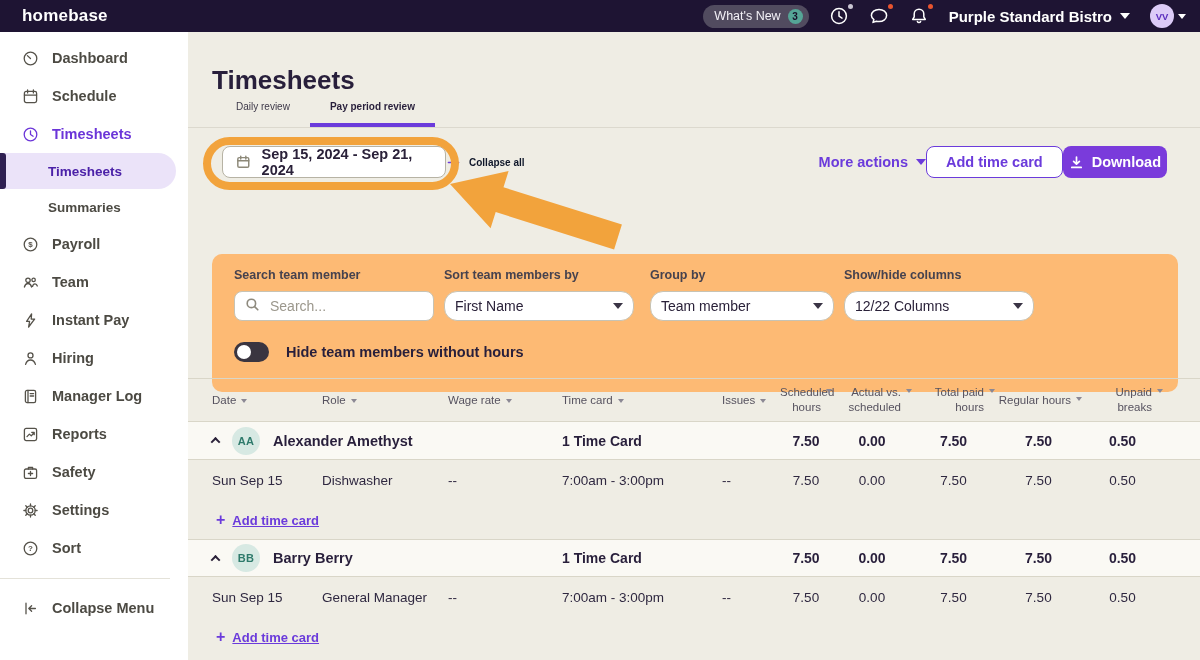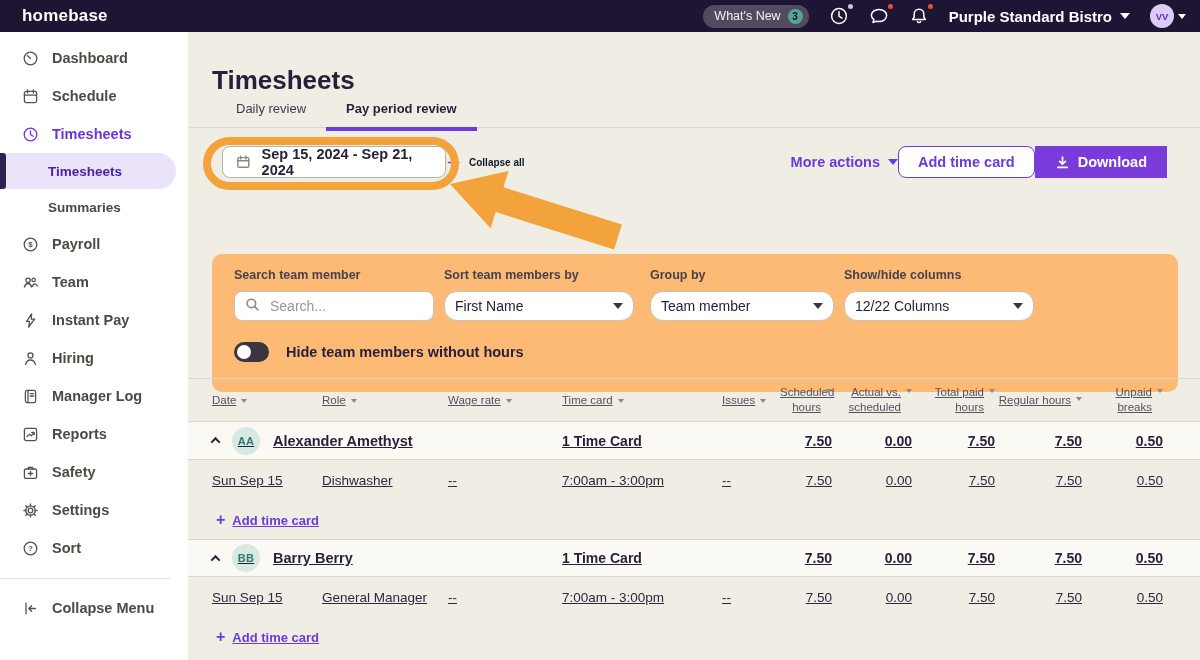--- a/index.html
+++ b/index.html
@@ -39,35 +39,35 @@
   .sub-item.active::before { content:""; position:absolute; left:0; top:0; bottom:0; width:6px;
     background:#2F2052; border-radius:0 3px 3px 0; }
   .side-divider { height:1px; background:#E4E2D9; margin:11px 18px 10px 0; }
 
   
   .main { position:absolute; left:188px; top:32px; right:0; bottom:0; background:#EFEDE4; overflow:hidden; }
   .page-title { position:absolute; left:24px; top:16px; font-size:26px; font-weight:800; color:#281F3B; }
 
   .tabs-line { position:absolute; left:0; right:0; top:95px; height:1px; background:#DCD9CE; }
   .tabs { position:absolute; left:28px; top:69px; display:flex; }
-  .tab { padding:0 20px 11px; font-size:13px; color:#3E3949; cursor:pointer;text-align:right; }
+  .tab { padding:0 20px 11px; font-size:10px; color:#3E3949; cursor:pointer;text-align:right; }
   .tab.active { font-weight:800; color:#281F3B; border-bottom:4px solid #6B3BDB; }
 
   .actions-row { position:absolute; left:0; right:0; top:113px; height:34px; display:flex;
     align-items:center; padding:0 33px 0 34px; }
   .date-btn { width:224px; height:32px; background:#fff; border:1px solid #B7B3A4; border-radius:8px;
     display:flex; align-items:center; gap:11px; padding:0 13px; font-size:14.5px; font-weight:700; color:#2A2139; cursor:pointer; }
   .date-btn svg { width:16px; height:16px; stroke:#8D8979; fill:none; stroke-width:1.6; stroke-linecap:round; }
   .collapse-all { display:flex; align-items:center; gap:8px; color:#0f172a; font-weight:700; font-size:10px; cursor:pointer; }
   .collapse-all svg { width:15px; height:15px; stroke:#6B3BDB; fill:none; stroke-width:1.5; stroke-linecap:round; stroke-linejoin:round; }
   .more-actions { margin-left:auto; display:flex; align-items:center; gap:8px; color:#6B3BDB; font-weight:700; font-size:14.5px; cursor:pointer; }
   .caret-purple { width:0; height:0; border-left:5px solid transparent; border-right:5px solid transparent; border-top:6px solid #6B3BDB; }
   .btn-outline { height:32px; padding:0 19px; background:#fff; border:1.5px solid #6B3BDB; border-radius:8px;
     color:#6B3BDB; font-weight:700; font-size:14.5px; display:flex; align-items:center; cursor:pointer; }
-  .btn-primary { height:32px; padding:0 20px; background:#7A3BDB; border:none; border-radius:0;
+  .btn-primary { height:32px; padding:0 6px; background:#7A3BDB; border:none; border-radius:8px;
     color:#fff; font-weight:700; font-size:14.5px; display:flex; align-items:center; gap:8px; cursor:pointer; }
   .btn-primary svg { width:15px; height:15px; stroke:#fff; fill:none; stroke-width:1.7; stroke-linecap:round; stroke-linejoin:round; }
 
   .manage-row { position:absolute; left:27px; top:196px; display:flex; align-items:center; gap:13px;
     font-size:14.5px; font-weight:800; color:#281F3B; cursor:pointer;margin-top:36px; }
   .chev-up { width:8px; height:8px; border-left:2px solid #2A2139; border-top:2px solid #2A2139;
     transform:rotate(45deg) translate(1px,1px); }
 
   .panel { position:absolute; left:24px; top:222px; width:966px; height:138px; background:#fdba74; border-radius:10px; }
   .fgroup { position:absolute; top:14px; }
@@ -80,34 +80,34 @@
   .caret-ink { width:0; height:0; border-left:5px solid transparent; border-right:5px solid transparent; border-top:6px solid #3A3445; }
   .search-icon svg { width:15px; height:15px; stroke:#8E8A7E; fill:none; stroke-width:1.6; stroke-linecap:round; margin-right:8px; }
   .toggle-row { position:absolute; left:22px; top:88px; display:flex; align-items:center; gap:17px; }
   .toggle { position:relative; width:35px; height:20px; border-radius:10px; background:#3A3540; cursor:pointer; }
   .toggle .knob { position:absolute; left:3px; top:3px; width:14px; height:14px; border-radius:50%; background:#fff; }
   .toggle-label { font-size:14.5px; font-weight:600; color:#281F3B; }
 
   
   .table { position:absolute; left:0; right:0; top:346px; }
   .trow { display:grid; grid-template-columns:110px 126px 114px 160px 58px 52px 80px 83px 87px 81px;
-    padding:0 36px 0 24px; align-items:center;text-decoration:underline; }
+    padding:0 36px 0 24px; align-items:center; }
   .thead { height:44px; border-top:1px solid #D9D6C8; border-bottom:1px solid #D9D6C8;
     color:#56525F; font-size:11.5px; }
   .th { display:flex; align-items:center; gap:5px; }
   .th .fcaret { width:0; height:0; border-left:3.5px solid transparent; border-right:3.5px solid transparent; border-top:4.5px solid #8B8894; margin-top:1px; }
   .th.num { position:relative; display:block; text-align:right; line-height:1.3; padding-right:11px; }
   .th.num .fcaret { position:absolute; top:3px; right:0; }
   .group-row { height:38px; background:#FAF9F4; border-bottom:1px solid #D9D6C8; font-weight:700; color:#281F3B; font-size:14px; }
   .group-row .name-cell { grid-column:1 / 4; display:flex; align-items:center; gap:13px; }
   .group-row .chev-up { width:7px; height:7px; cursor:pointer; }
   .avatar-aa { width:28px; height:28px; border-radius:50%; background:#D7E9E3; color:#2E7A6B;
     font-size:11px; font-weight:800; display:flex; align-items:center; justify-content:center; letter-spacing:.3px; }
   .gname { font-size:14.5px; font-weight:800; }
-  .num-cell { text-align:right; }
+  .num-cell { text-align:center; }
   .detail-row { height:41px; background:#EFEDE4; font-size:13.5px; color:#2F2840; }
   .add-row { height:38px; background:#EFEDE4; display:flex; align-items:center; padding-left:28px; }
   .add-link { display:flex; align-items:center; gap:7px; color:#6B3BDB; font-weight:700; font-size:13px; cursor:pointer; }
   .add-link .plus { font-size:16px; font-weight:700; line-height:1; }
   .add-link .lbl { text-decoration:underline; }
   .group-row:first-of-type { border-top:none; }
 
   
   .ring { position:absolute; left:15px; top:105px; width:256px; height:53px; border:8px solid #F2A33C;
     border-radius:28px; z-index:60; pointer-events:none; }

